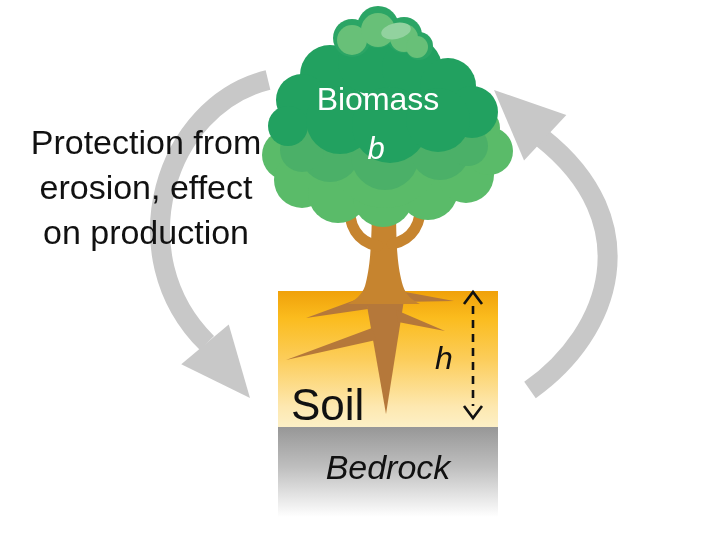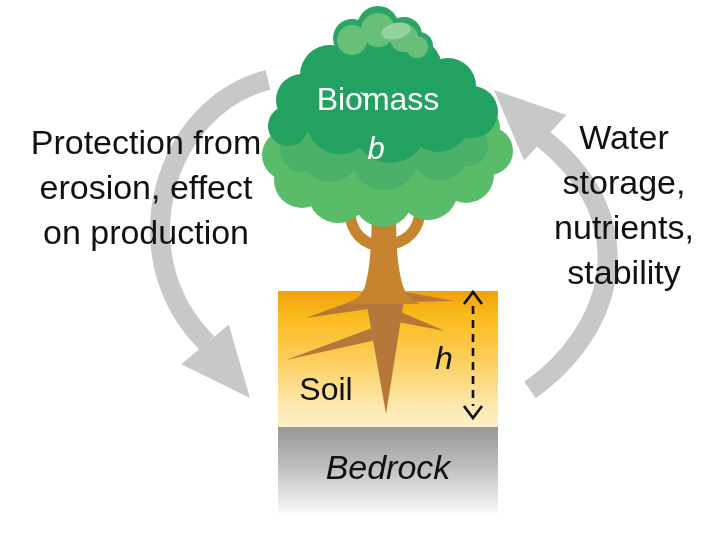--- a/index.html
+++ b/index.html
@@ -17,21 +17,21 @@
     text-align:center;
     white-space:pre-line;
     line-height:45px;
     font-size:34px;
     color:#111;
   }
   .lbl-left{left:14px;top:120px;width:264px;}
   .lbl-right{left:524px;top:115px;width:200px;}
   .lbl-biomass{left:298px;top:80px;width:160px;font-size:32px;color:#fff;line-height:38px;}
   .lbl-b{left:346px;top:131px;width:60px;font-size:31px;color:#fff;font-style:italic;line-height:36px;}
-  .lbl-soil{left:286px;top:372px;width:70px;font-size:32px;line-height:34px;text-align:center;padding-left:5px;}
+  .lbl-soil{left:286px;top:388px;width:70px;font-size:44px;line-height:34px;text-align:right;padding-left:5px;}
   .lbl-h{left:426px;top:340px;width:36px;font-size:32px;font-style:italic;line-height:36px;}
   .lbl-bedrock{left:288px;top:449px;width:200px;font-size:34px;line-height:36px;font-style:italic;}
 </style>
 </head>
 <body>
 
 <div class="canvas">
 
   <svg width="728" height="534" viewBox="0 0 728 534">
     <defs>
@@ -132,23 +132,19 @@
     <g stroke="#111111" fill="none" stroke-width="2.6">
       <line x1="473" y1="306" x2="473" y2="406" stroke-dasharray="8 6"></line>
       <polyline points="464,304 473,292 482,304"></polyline>
       <polyline points="464,406 473,418 482,406"></polyline>
     </g>
   </svg>
 
   <div class="lbl lbl-left">Protection from
 erosion, effect
 on production</div>
-  <div class="lbl lbl-right">Water
-storage,
-nutrients,
-stability</div>
   <div class="lbl lbl-biomass">Biomass</div>
   <div class="lbl lbl-b">b</div>
   <div class="lbl lbl-soil">Soil</div>
   <div class="lbl lbl-h">h</div>
   <div class="lbl lbl-bedrock">Bedrock</div>
 
 </div>
 
 </body></html>

